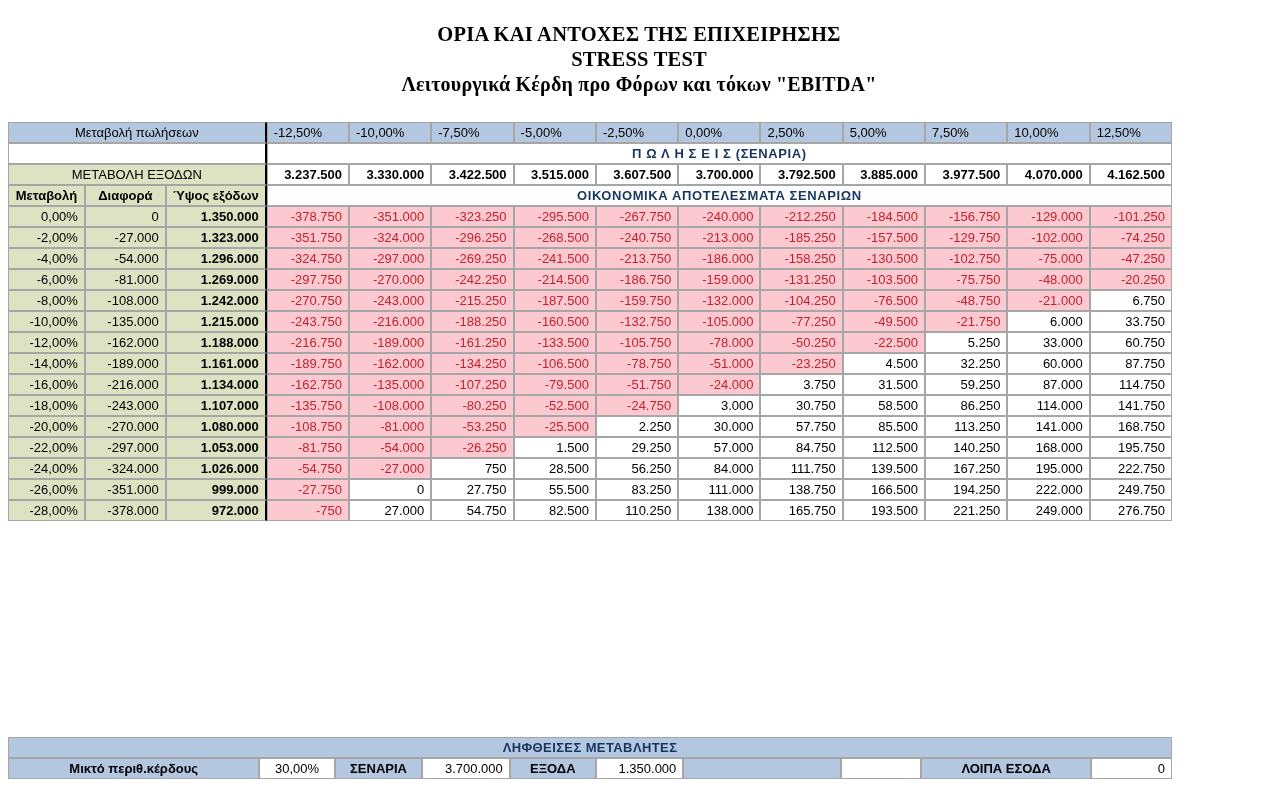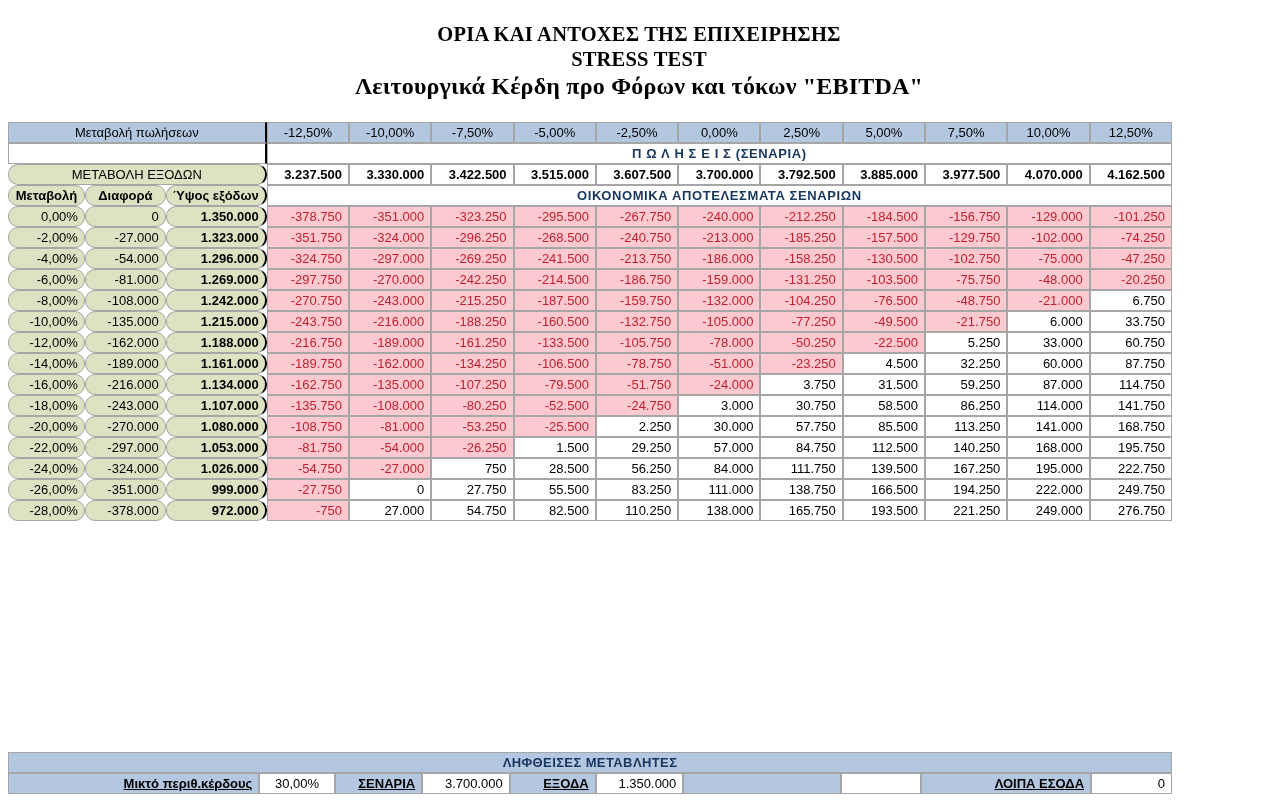--- a/index.html
+++ b/index.html
@@ -28,63 +28,63 @@
     text-align: center;
   }
   .title-line {
     font-family: "Liberation Serif", serif;
     font-weight: bold;
     line-height: 1.22;
     letter-spacing: 0.2px;
   }
   .title-1 { font-size: 20.5px; }
   .title-2 { font-size: 20.5px; font-family: Liberation Serif, serif; }
-  .title-3 { font-size: 24px; }
+  .title-3 { font-size: 20px; }
 
   
   table.grid {
     border-collapse: separate;
     border-spacing: 0;
     table-layout: fixed;
   }
   table.grid td {
     border: 1px solid #a6a6a6;
     padding: 0 6px;
     font-size: 13px;
     height: 21px;
     box-sizing: border-box;
     overflow: hidden;
     white-space: nowrap;
   }
   td.nb { border: none; background: transparent; }
 
   
   .c-blue  { background: #b4c7e0; }
-  .c-green { background: #dde3c2; border-radius: 10px; }
+  .c-green { background: #dde3c2; }
   .c-pink  { background: #fbc9cf; color: #c0222f; }
   .c-white { background: #ffffff; }
   .ctr{ text-align: center; }
 
   .thick-r { border-right: 2px solid #000000 !important; }
 
   
   .main-wrap {
     position: absolute;
     left: 8px;
     top: 109px;
   }
   .main-wrap td { height: 23px; }
 
   .hdr-label {
     font-weight: normal;
     text-align: center;
     font-size: 13px;
   }
   .pct-hdr {
-    text-align: center;
+    text-align: left;
     font-size: 13px;
   }
   .band {
     text-align: center;
     font-weight: bold;
     font-size: 12.5px;
     color: #17365d;
     letter-spacing: 0.6px;
   }
   .scen-val {
@@ -106,38 +106,37 @@
     font-size: 13px;
   }
   .leftcell.h {
     font-weight: bold;
   }
 
   
   .vars-wrap {
     position: absolute;
     left: 8px;
-    top: 739px;
+    top: 724px;
   }
   .vars-wrap td {
     height: 27px;
     font-size: 13px;
   }
   .vars-title {
     text-align: center;
     font-weight: bold;
     font-size: 12.5px;
     color: #17365d;
     letter-spacing: 0.4px;
   }
   .var-lbl {
-    text-align: right;
+    text-align: center;
     font-weight: bold;
     font-size: 13.5px;
-    text-decoration: underline;
   }
   .var-val {
     text-align: right;
     font-size: 13.5px;
   }
 </style>
 </head>
 <body>
 
 <div class="sheet">

